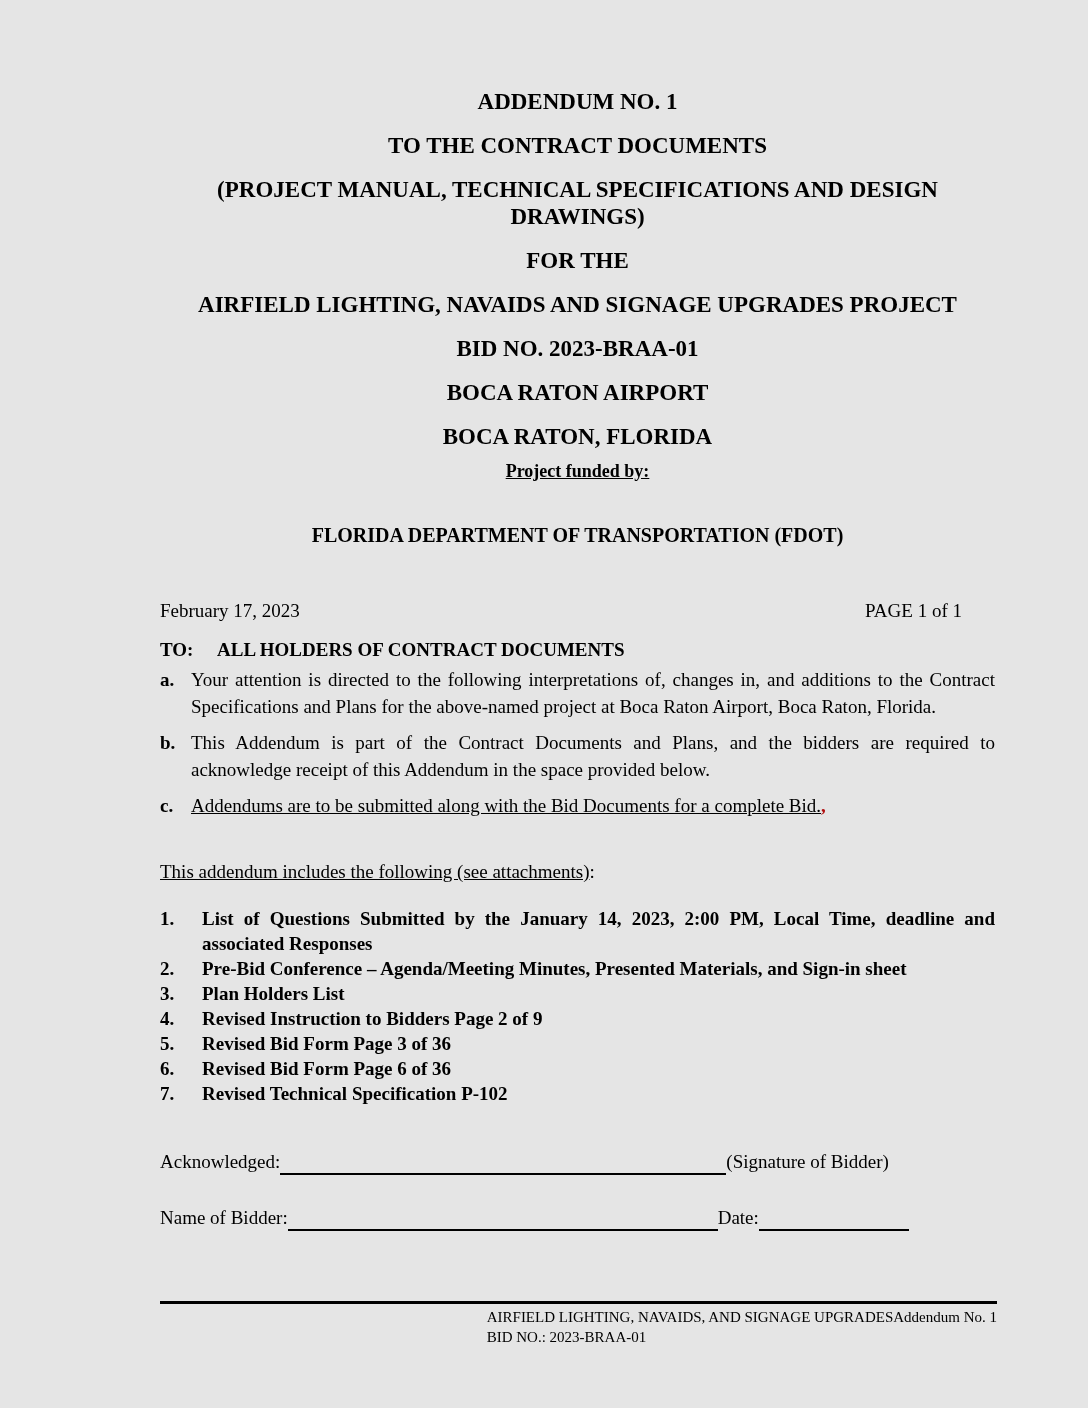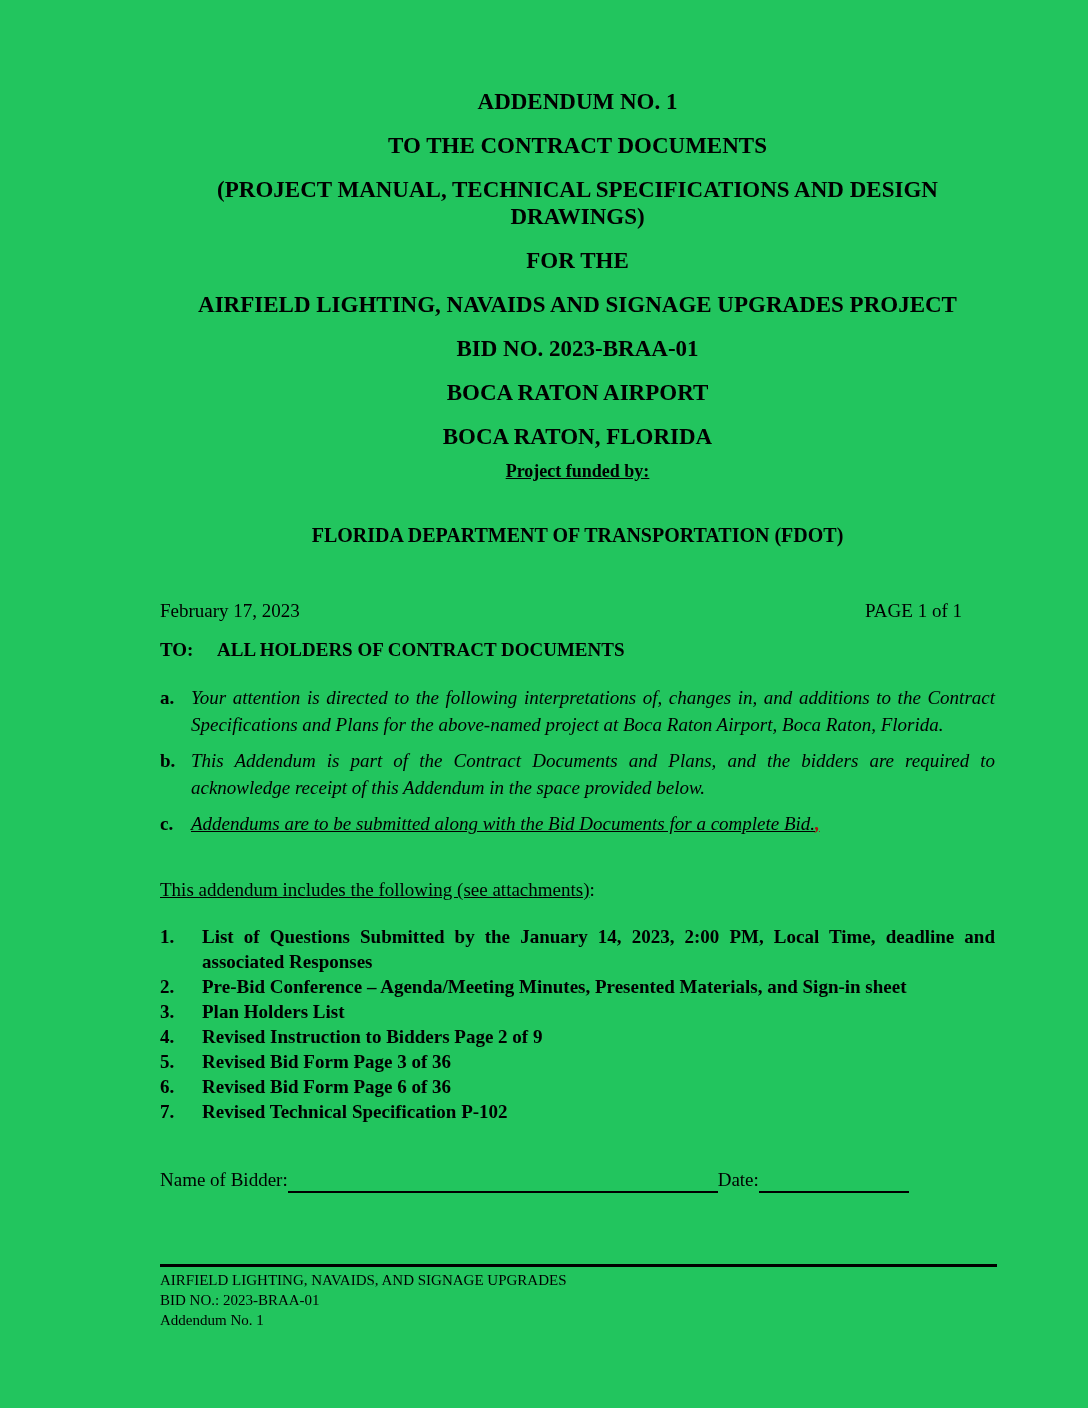--- a/index.html
+++ b/index.html
@@ -4,21 +4,21 @@
 <style>
   html, body {
     margin: 0;
     padding: 0;
     background: #ffffff;
   }
   .page {
     position: relative;
     width: 1088px;
     height: 1408px;
-    background: #22c55e;
+    background: #e5e5e5;
     font-family: "Liberation Serif", "DejaVu Serif", serif;
     color: #000000;
     overflow: hidden;
   }
   .content {
     padding: 88px 93px 0 160px; 
   }
   
   .title-block { text-align: center; }
   .title-line {
@@ -51,32 +51,32 @@
     line-height: 27px;
     margin-bottom: 12px;
   }
   .date-row .page-label { padding-right: 33px; }
   
   .to-row {
     display: flex;
     font-weight: bold;
     font-size: 19px;
     line-height: 27px;
-    margin-bottom: 21px;
+    margin-bottom: 3px;
   }
   .to-row .to-label { width: 57px; flex: 0 0 57px; }
   
   .para {
     display: flex;
     font-size: 19px;
     line-height: 27px;
     margin-bottom: 9px;
   }
   .para .p-label { width: 31px; flex: 0 0 31px; font-weight: bold; }
-  .para .p-text { flex: 1; text-align: justify; font-style: italic; }
+  .para .p-text { flex: 1; text-align: justify; }
   .para.last { margin-bottom: 39px; }
   .u-line { text-decoration: underline; }
   .red-mark {
     color: #b01010;
     text-decoration: underline;
     text-decoration-color: #b01010;
     font-weight: bold;
   }
   
   .includes-heading {
@@ -106,30 +106,29 @@
   .blank {
     border-bottom: 2px solid #000000;
     height: 23px;
   }
   .blank.sig-long { flex: 0 0 446px; }
   .blank.name-long { flex: 0 0 430px; }
   .blank.date-short { flex: 0 0 150px; }
   
   .footer {
     position: absolute;
-    top: 1264px;
+    top: 1301px;
     left: 160px;
     right: 91px;
     border-top: 3px solid #000000;
     padding-top: 3px;
     display: flex;
     justify-content: flex-end;
     font-size: 15px;
     line-height: 20px;
-    flex-direction: column;
   }
 </style>
 </head>
 <body>
 
 <div class="page">
   <div class="content">
 
     <div class="title-block">
       <div class="title-line">ADDENDUM NO. 1</div>
@@ -197,20 +196,25 @@
       <div class="attachment">
         <span class="a-num">6.</span>
         <span class="a-text">Revised Bid Form Page 6 of 36</span>
       </div>
       <div class="attachment">
         <span class="a-num">7.</span>
         <span class="a-text">Revised Technical Specification P-102</span>
       </div>
     </div>
 
+    <div class="sig-row ack">
+      <span>Acknowledged:</span>
+      <span class="blank sig-long"></span>
+      <span>(Signature of Bidder)</span>
+    </div>
 
     <div class="sig-row">
       <span>Name of Bidder:</span>
       <span class="blank name-long"></span>
       <span>Date:</span>
       <span class="blank date-short"></span>
     </div>
 
   </div>
 

